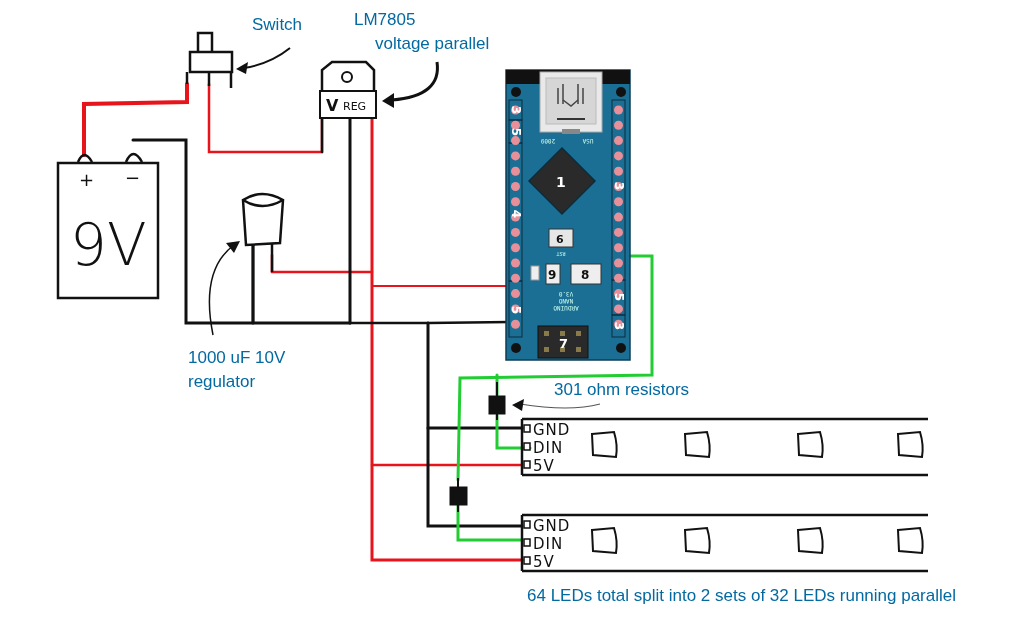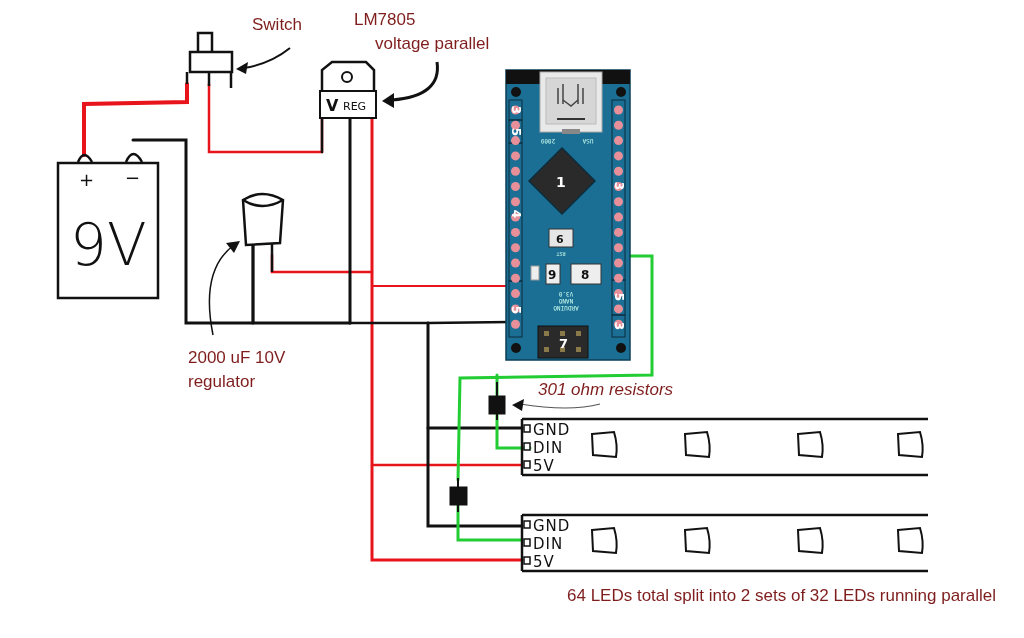--- a/index.html
+++ b/index.html
@@ -1,18 +1,18 @@
 <!DOCTYPE html>
 <html><head>
 <meta charset="utf-8">
 <style>
   html, body { margin:0; padding:0; background:#ffffff; }
   body { width:1024px; height:638px; overflow:hidden; position:relative; font-family:"DejaVu Sans", sans-serif; }
   svg#diagram { position:absolute; left:0; top:0; }
-  .label { position:absolute; font-family:"Liberation Sans", "DejaVu Sans", sans-serif; font-size:17px; color:#7f1d1d; line-height:22px; white-space:nowrap; }
+  .label { position:absolute; font-family:"Liberation Sans", "DejaVu Sans", sans-serif; font-size:17px; color:#0369a1; line-height:22px; white-space:nowrap; }
   .hand { font-family:"DejaVu Sans", sans-serif; fill:#111; }
 </style>
 </head>
 <body>
 
 <svg id="diagram" width="1024" height="638" viewBox="0 0 1024 638" xmlns="http://www.w3.org/2000/svg">
 
   <g stroke="#e8141c" fill="none" stroke-linecap="round">
     <path d="M84 155 L84 104 L187 102 L187 84" stroke-width="4"></path>
     <path d="M209 84 L209 152 L322 152 L322 118" stroke-width="2.5"></path>
@@ -227,16 +227,16 @@
         <text x="618.5" y="190" fill="#fff" font-size="12" font-weight="bold" text-anchor="middle" font-family="DejaVu Sans, sans-serif" transform="rotate(90 618.5 186)">3</text>
         <text x="618.5" y="301" fill="#fff" font-size="12" font-weight="bold" text-anchor="middle" font-family="DejaVu Sans, sans-serif" transform="rotate(90 618.5 297)">5</text>
         <text x="618.5" y="330" fill="#fff" font-size="12" font-weight="bold" text-anchor="middle" font-family="DejaVu Sans, sans-serif" transform="rotate(90 618.5 326)">3</text>
       </g>
   </g>
 </svg>
 
 <div class="label" style="left:252px; top:14px;">Switch</div>
 <div class="label" style="left:354px; top:9px;">LM7805</div>
 <div class="label" style="left:375px; top:33px;">voltage parallel</div>
-<div class="label" style="left:188px; top:347px;">2000 uF 10V</div>
+<div class="label" style="left:188px; top:347px;">1000 uF 10V</div>
 <div class="label" style="left:188px; top:371px;">regulator</div>
-<div class="label" style="left:538px; top:379px;font-style:italic;">301 ohm resistors</div>
-<div class="label" style="left:527px; top:585px;margin-left:40px;">64 LEDs total split into 2 sets of 32 LEDs running parallel</div>
+<div class="label" style="left:554px; top:379px;">301 ohm resistors</div>
+<div class="label" style="left:527px; top:585px;">64 LEDs total split into 2 sets of 32 LEDs running parallel</div>
 
 </body></html>

